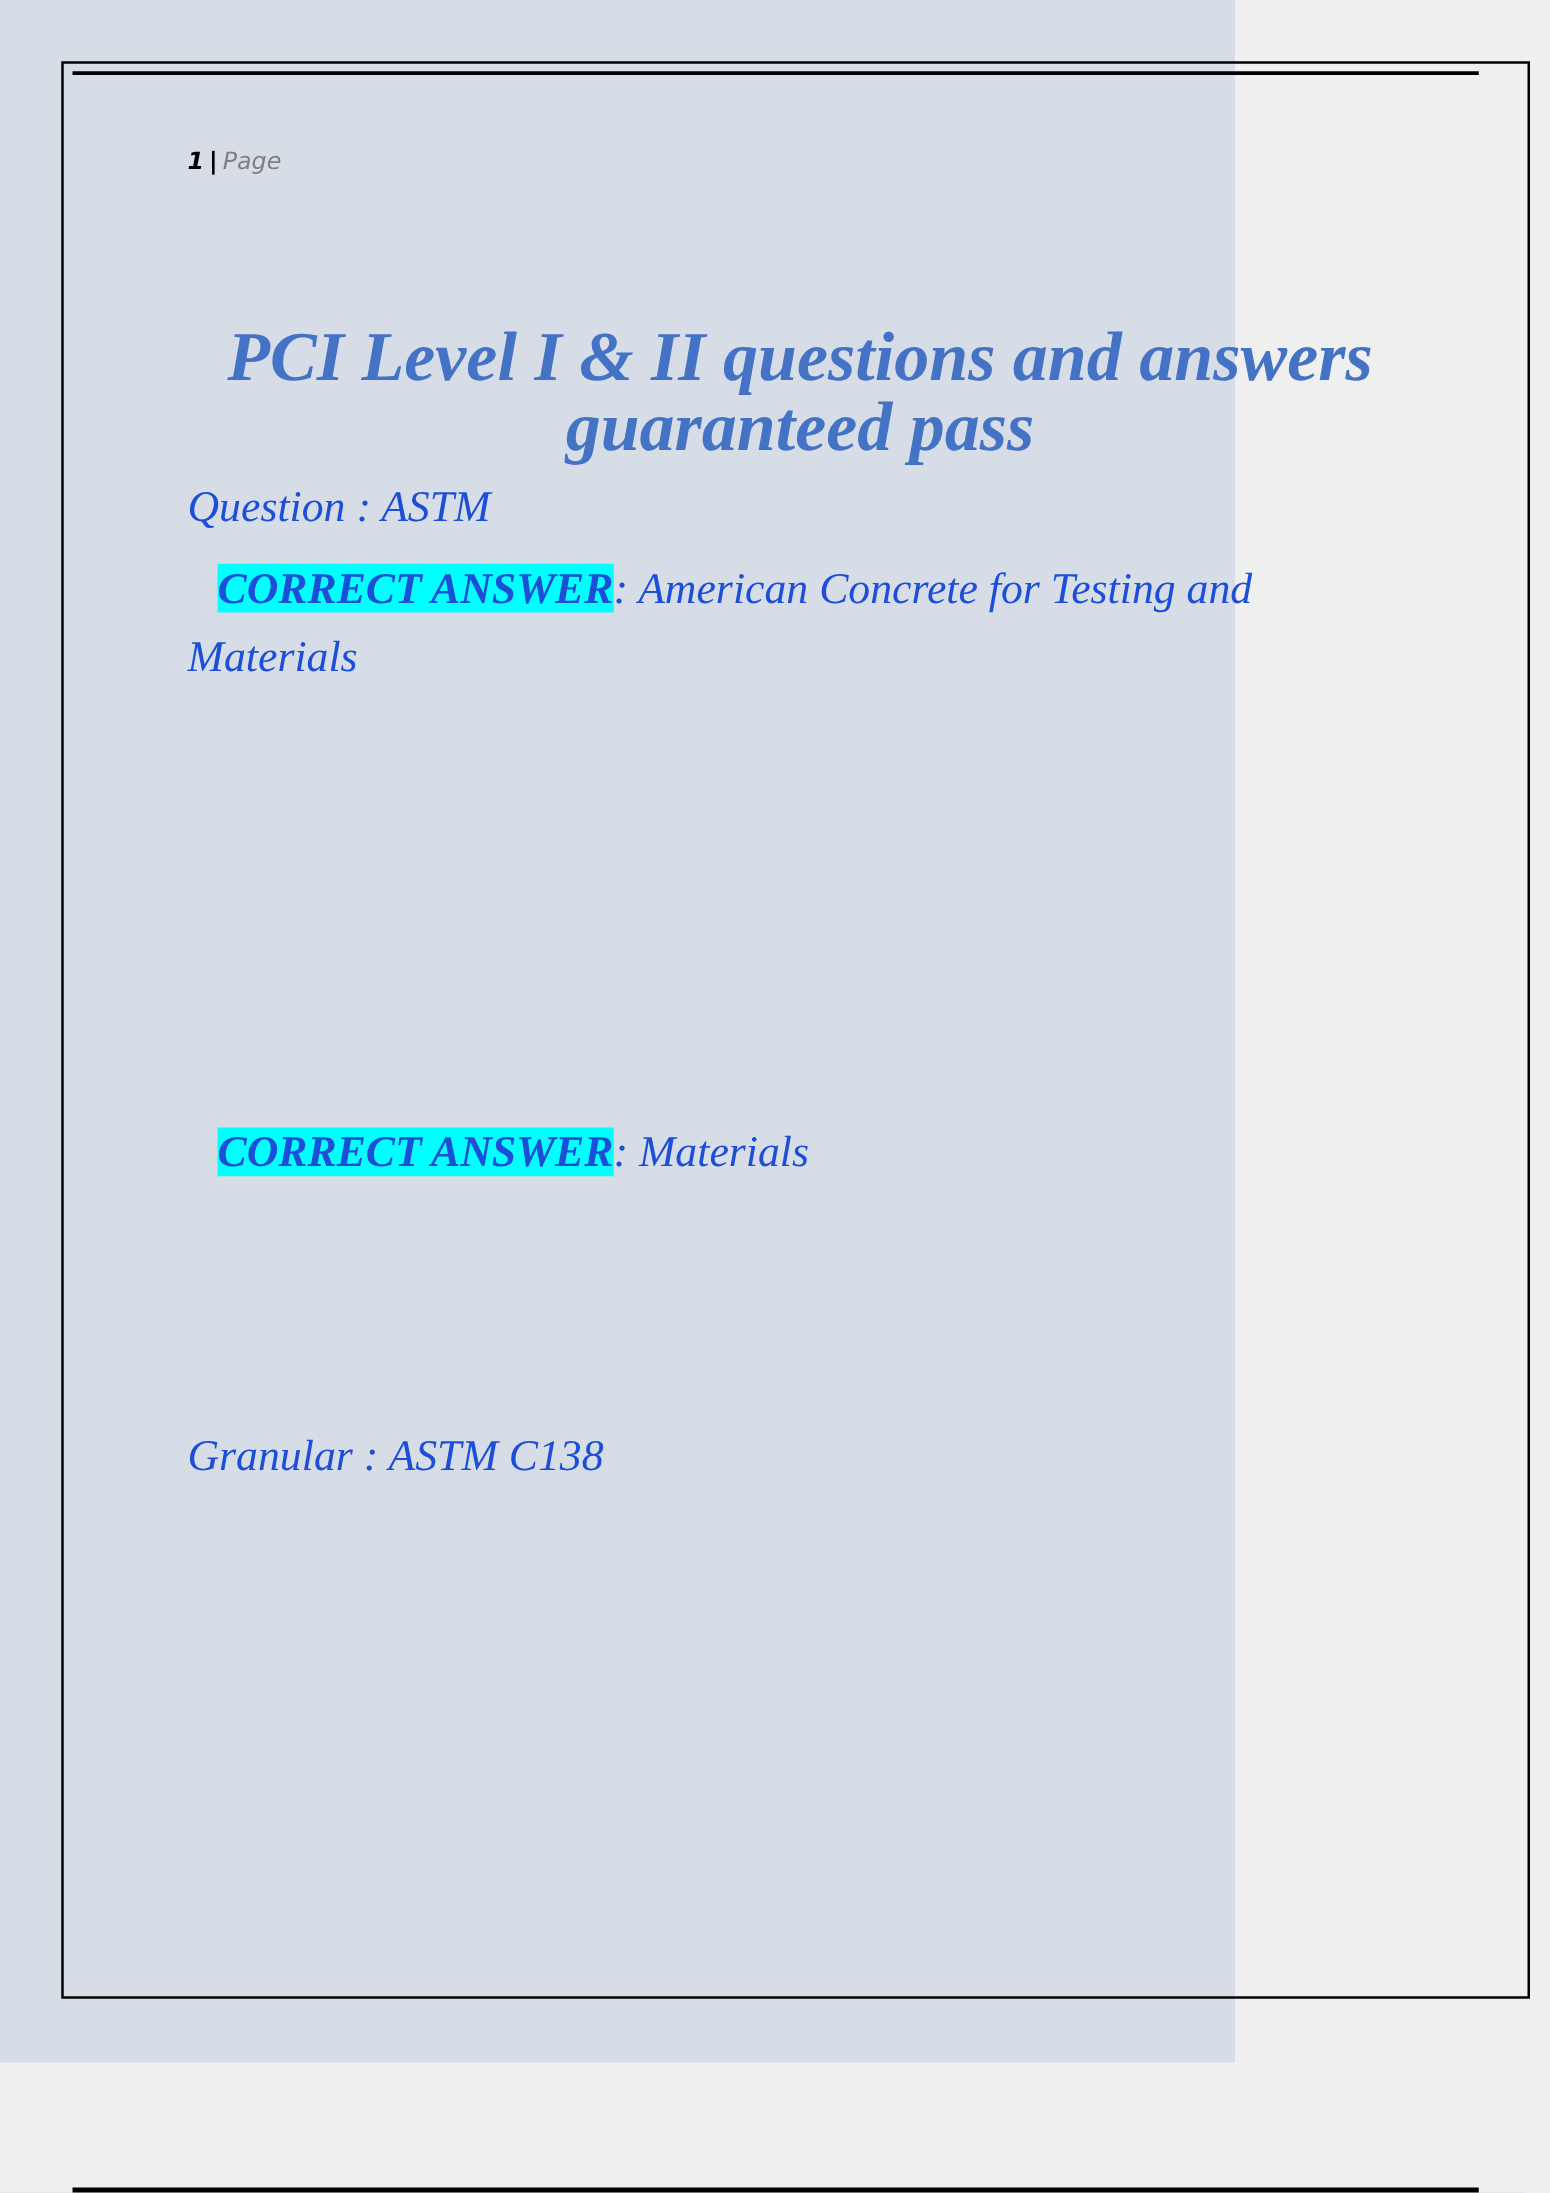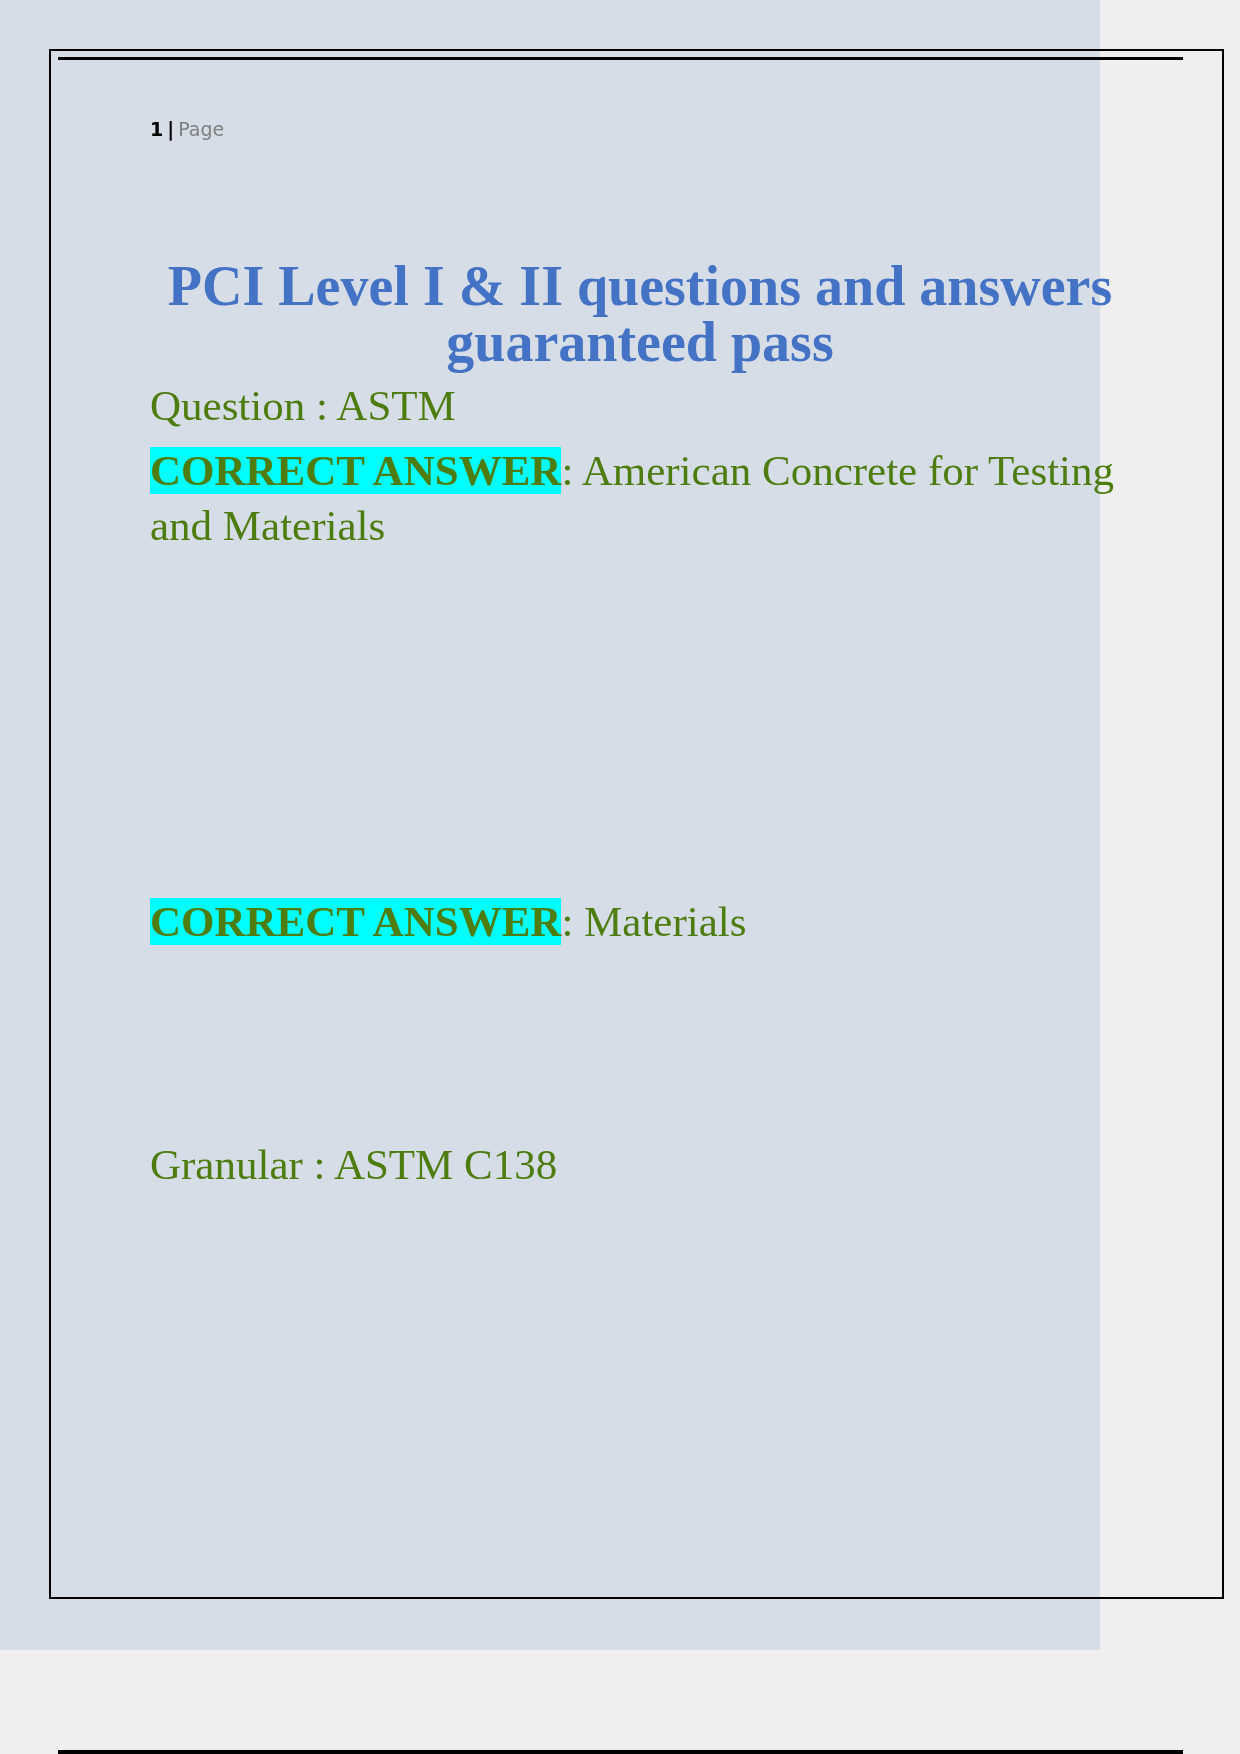--- a/index.html
+++ b/index.html
@@ -4,22 +4,23 @@
 <style>
   html, body { margin: 0; padding: 0; }
   body {
     width: 1240px; height: 1754px; overflow: hidden;
     background: #efefef;
     position: relative;
     font-family: "Liberation Serif", serif;
   }
   .page {
     position: absolute; left: 0; top: 0;
-    width: 1100px; height: 1650px;
+    width: 988px; height: 1650px;
     background: #d6dde6;
+    font-style: italic;
   }
   .frame {
     position: absolute; left: 49px; top: 49px;
     width: 1175px; height: 1550px;
     border: 2px solid #000;
     box-sizing: border-box;
   }
   .top-rule {
     position: absolute; left: 58px; top: 57px;
     width: 1125px; height: 3px; background: #000;
@@ -33,26 +34,26 @@
   .page-num .sep { font-weight: bold; margin: 0 4px; }
   .page-num .word { color: #7f7f7f; }
   .title {
     position: absolute; left: 150px; top: 258px;
     width: 980px; text-align: center;
     font-size: 56px; font-weight: bold; color: #4472c4;
     line-height: 56px;
   }
   .qa {
     position: absolute; left: 150px; width: 980px;
-    font-size: 43px; color: #4d7c0f; line-height: 55px;
+    font-size: 35px; color: #1d4ed8; line-height: 55px;
   }
   .qa p { margin: 0; }
   .qa .answer { margin-top: 10px; }
   .hl {
-    background: #00ffff; font-weight: bold;
+    background: #00ffff; font-weight: bold; margin-left: 24px;
   }
   .bottom-rule {
     position: absolute; left: 58px; top: 1750px;
     width: 1125px; height: 4px; background: #000;
   }
 </style>
 </head>
 <body>
 
 <div class="page">

